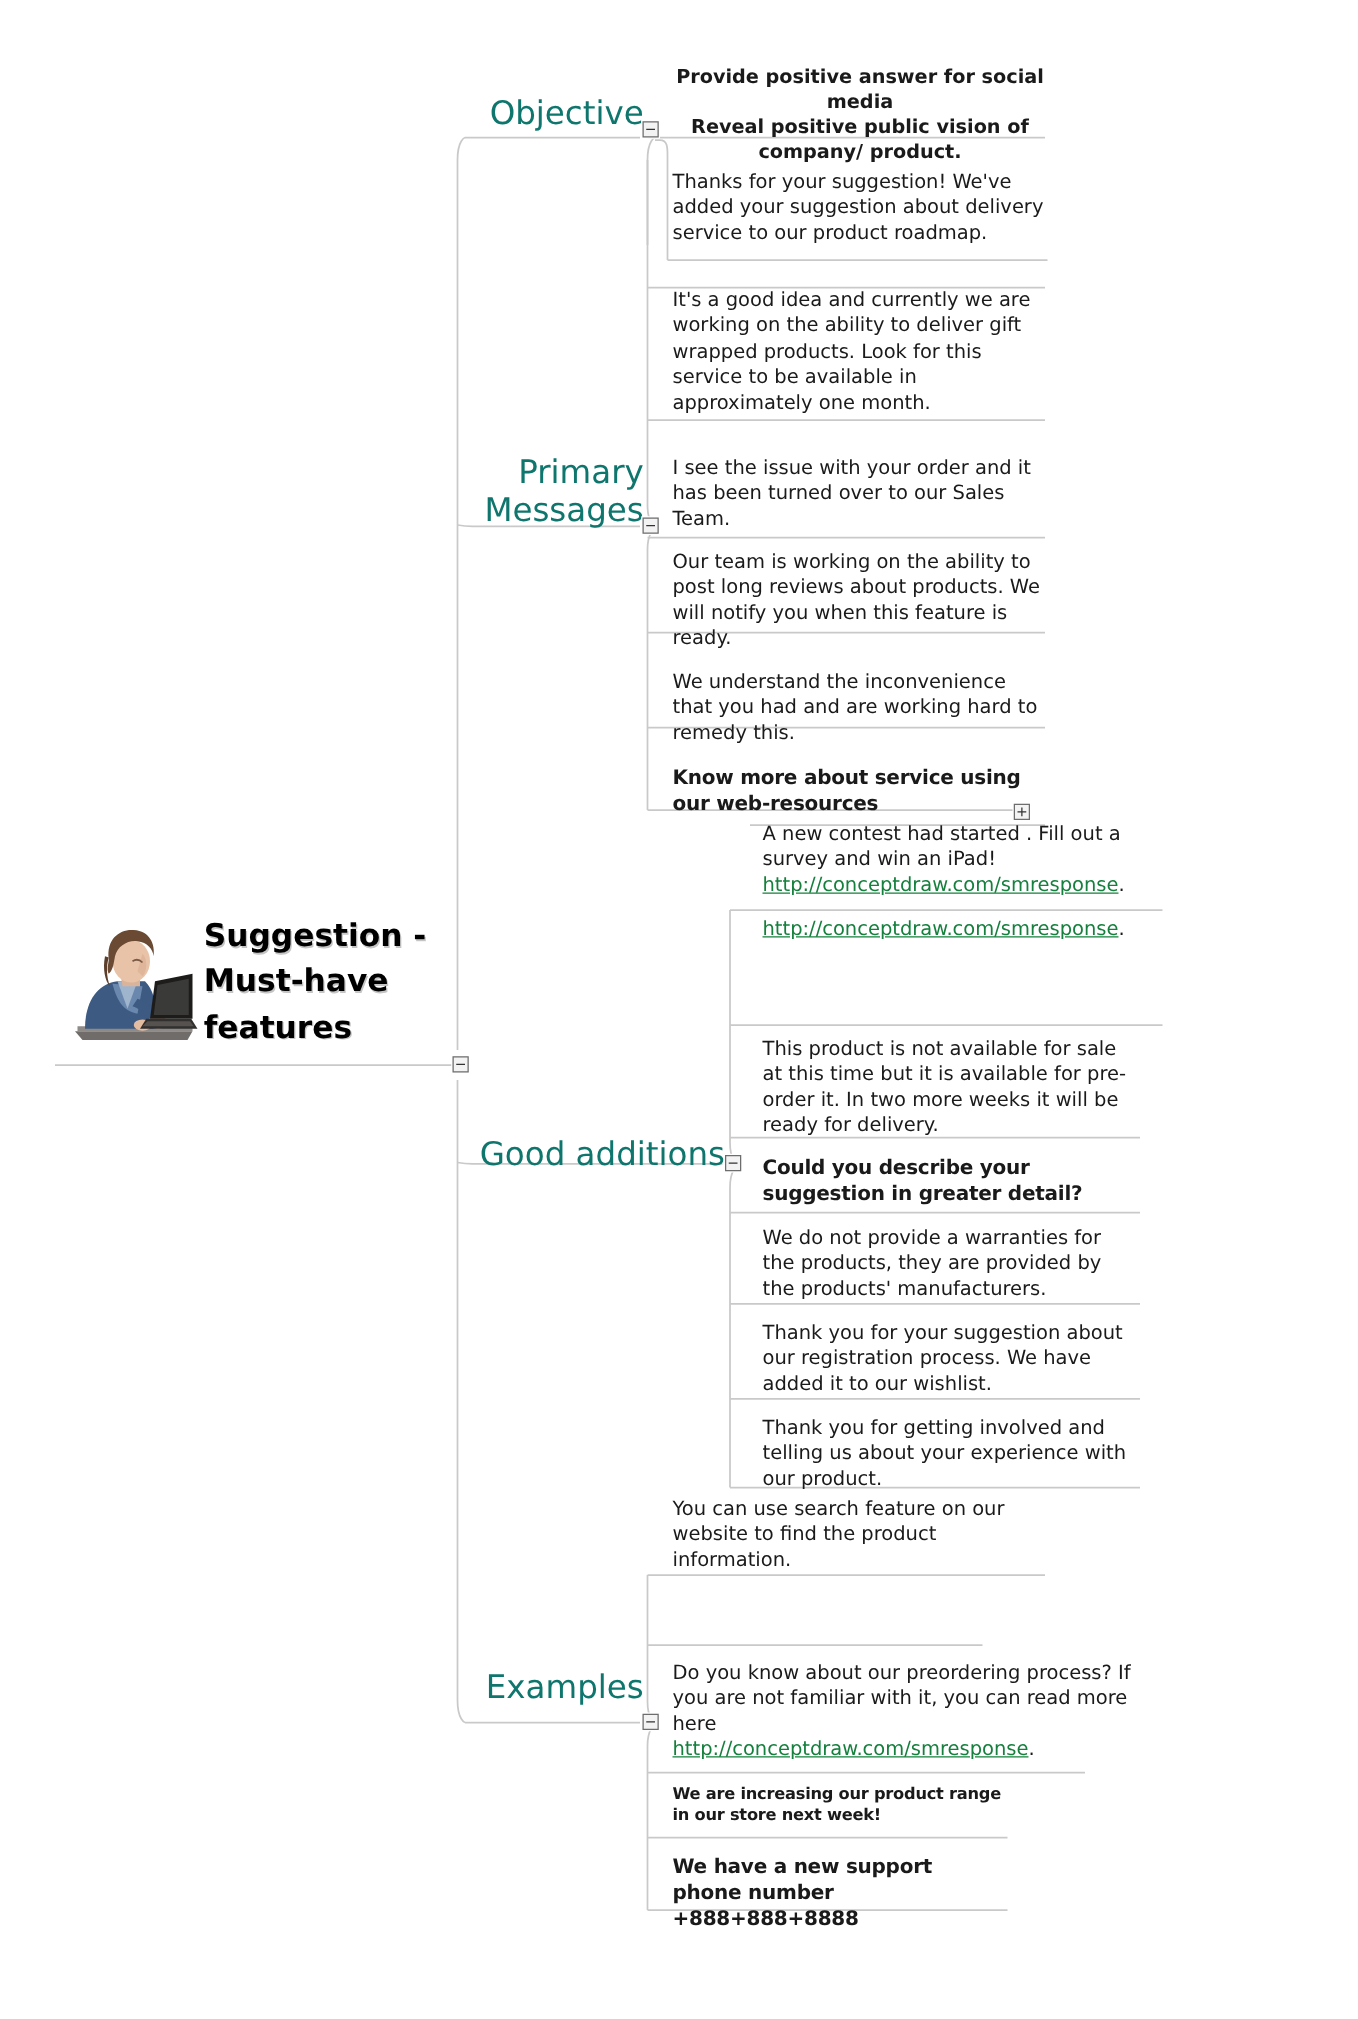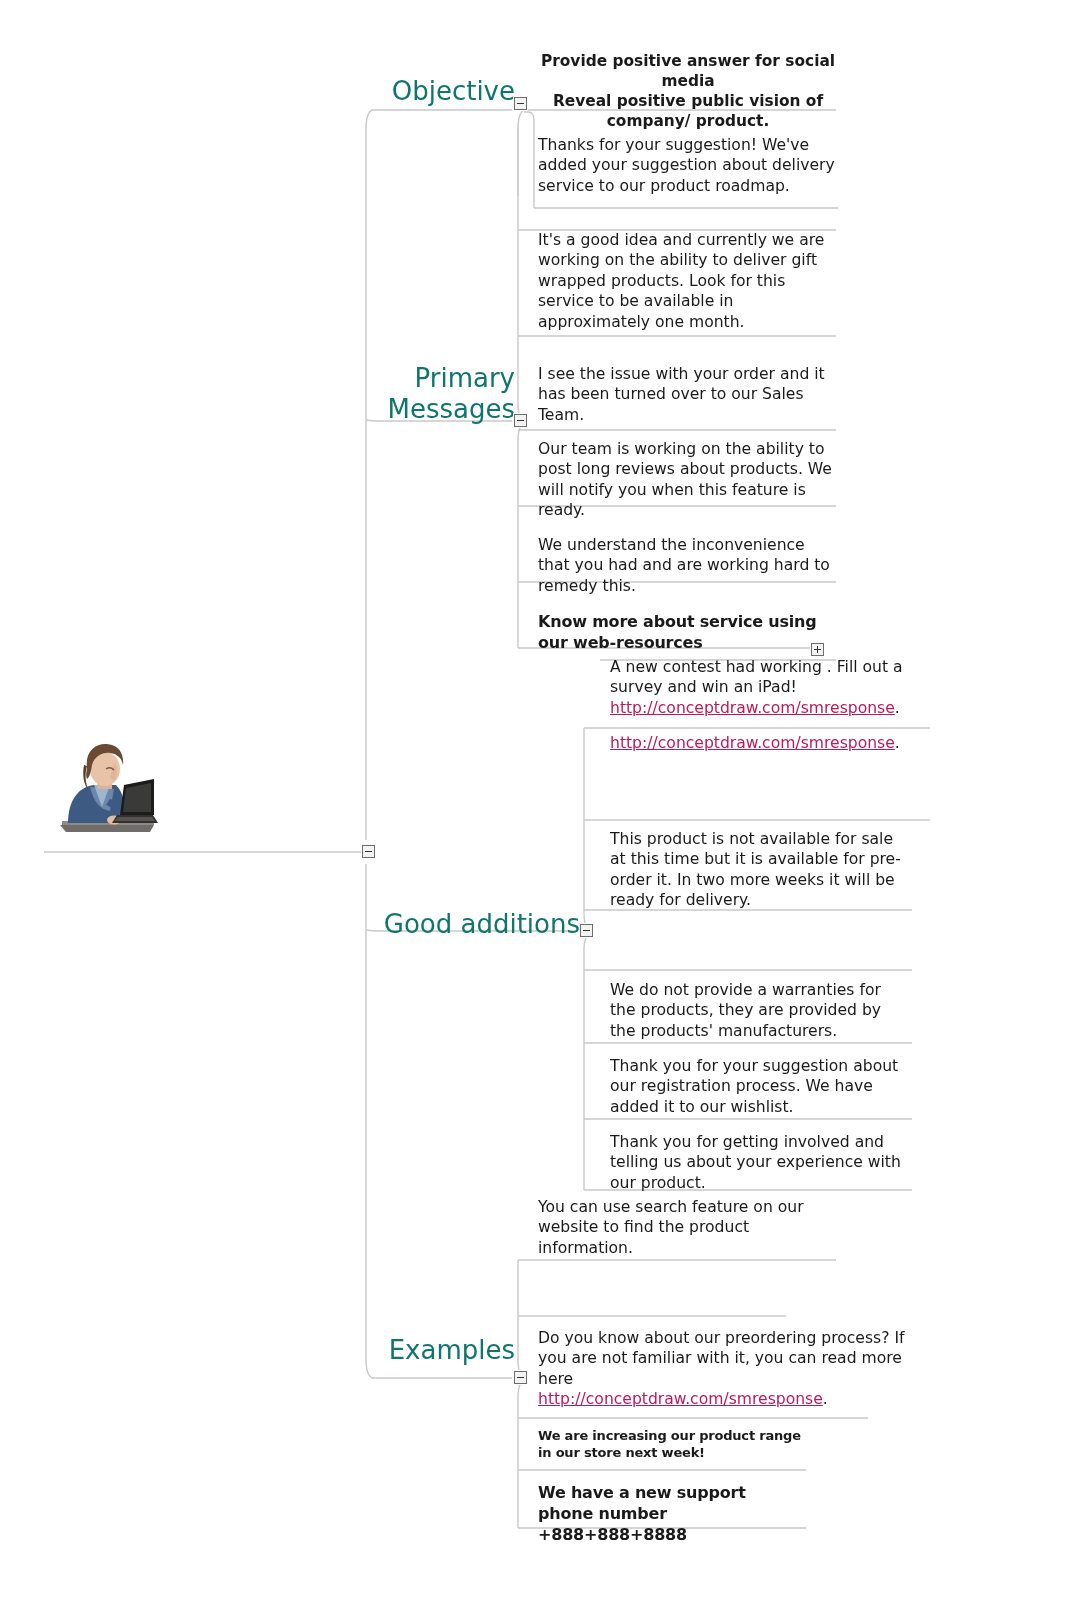--- a/index.html
+++ b/index.html
@@ -81,21 +81,21 @@
     font-size: 15.4px;
     line-height: 1.3;
     text-align: center;
   }
   .leaf.comic {
     font-family: "DejaVu Sans", "Liberation Sans", sans-serif;
     font-weight: 600;
     letter-spacing: -0.2px;
   }
   .leaf a, .leaf .link {
-    color: #be185d;
+    color: #15803d;
     text-decoration: underline;
   }
 
   
   .toggle {
     position: absolute;
     width: 13px;
     height: 13px;
     box-sizing: border-box;
     border: 1px solid #6d6d6d;
@@ -206,20 +206,23 @@
 
       <ellipse cx="72" cy="85" rx="8" ry="5" fill="#e3bda2"></ellipse>
       <ellipse cx="60" cy="87" rx="7" ry="4.5" fill="#e3bda2"></ellipse>
 
       <path d="M58,90 L104,90 L99,82 L63,82 Z" fill="#32302f"></path>
       <path d="M60,88 L101,88 L98,84 L64,84 Z" fill="#55524f"></path>
 
       <path d="M66,82 L100,82 L100,46 L70,52 Z" fill="#1d1c1b"></path>
       <path d="M69,79 L97,79 L97,50 L72,55 Z" fill="#3a3a38"></path>
     </svg>
+    <div class="central-text">Suggestion -
+Must-have
+features</div>
   </div>
 
   <div class="toggle" style="left:362px; top:845px;"></div>
 
   <div class="branch-label" style="left:330px; top:76px; width:185px;">Objective</div>
   <div class="toggle" style="left:514px; top:97px;"></div>
 
   <div class="leaf bold" style="left:538px; top:51px; width:300px;">Provide positive answer for social media
 Reveal positive public vision of company/ product.</div>
 
@@ -229,29 +232,30 @@
 
   <div class="leaf" style="left:538px; top:135px; width:300px;">Thanks for your suggestion! We've added your suggestion about delivery service to our product roadmap.</div>
   <div class="leaf" style="left:538px; top:230px; width:290px;">It's a good idea and currently we are working on the ability to deliver gift wrapped products. Look for this service to be available in approximately one month.</div>
   <div class="leaf" style="left:538px; top:364px; width:300px;">I see the issue with your order and it has been turned over to our Sales Team.</div>
   <div class="leaf" style="left:538px; top:439px; width:298px;">Our team is working on the ability to post long reviews about products. We will notify you when this feature is ready.</div>
   <div class="leaf" style="left:538px; top:535px; width:302px;">We understand the inconvenience that you had and are working hard to remedy this.</div>
 
   <div class="leaf comic" style="left:538px; top:612px; width:290px; font-size:16px;">Know more about service using our web-resources</div>
   <div class="toggle plus" style="left:811px; top:643px;"></div>
 
-  <div class="leaf" style="left:610px; top:657px; width:325px;"><span>A new contest had working . Fill out a survey and win an iPad!
+  <div class="leaf" style="left:610px; top:657px; width:325px;"><span>A new contest had started . Fill out a survey and win an iPad!
 </span><span class="link">http://conceptdraw.com/smresponse</span><span>.</span></div>
 
   <div class="leaf" style="left:610px; top:733px; width:327px;"><span class="link">http://conceptdraw.com/smresponse</span><span>.</span></div>
 
   <div class="branch-label" style="left:370px; top:909px; width:210px;">Good additions</div>
   <div class="toggle" style="left:580px; top:924px;"></div>
 
   <div class="leaf" style="left:610px; top:829px; width:300px;">This product is not available for sale at this time but it is available for pre-order it. In two more weeks it will be ready for delivery.</div>
+  <div class="leaf comic" style="left:610px; top:924px; width:290px; font-size:16px;">Could you describe your suggestion in greater detail?</div>
   <div class="leaf" style="left:610px; top:980px; width:300px;">We do not provide a warranties for the products, they are provided by the products' manufacturers.</div>
   <div class="leaf" style="left:610px; top:1056px; width:300px;">Thank you for your suggestion about our registration process. We have added it to our wishlist.</div>
   <div class="leaf" style="left:610px; top:1132px; width:300px;">Thank you for getting involved and telling us about your experience with our product.</div>
 
   <div class="branch-label" style="left:330px; top:1335px; width:185px;">Examples</div>
   <div class="toggle" style="left:514px; top:1371px;"></div>
 
   <div class="leaf" style="left:538px; top:1197px; width:292px;">You can use search feature on our website to find the product information.</div>
 
   <div class="leaf" style="left:538px; top:1328px; width:385px;"><span>Do you know about our preordering process? If you are not familiar with it, you can read more here

